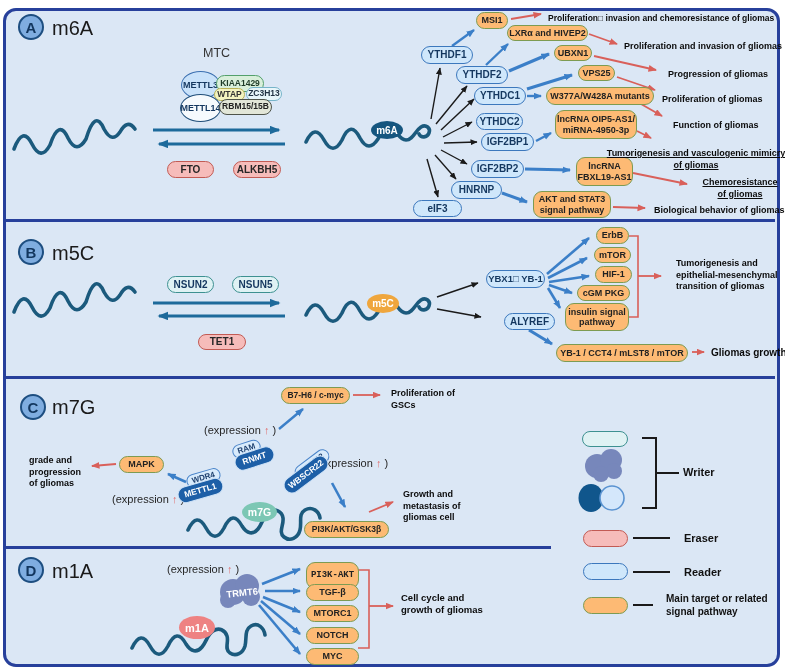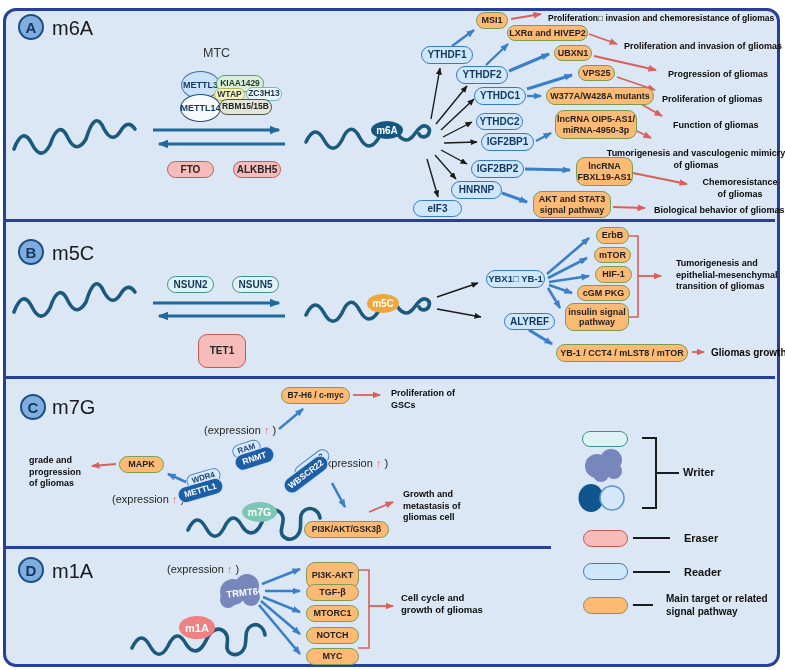--- a/index.html
+++ b/index.html
@@ -25,21 +25,21 @@
   .pgreen{background:#d9efdb;border:1.4px solid #53a06b;color:#1e3a28;font-size:8.5px;}
   .pyellow{background:#f3f3c0;border:1.4px solid #b9b258;color:#333;font-size:8.5px;}
   .pcyanw{background:#e8f6fa;border:1.4px solid #76b4c9;color:#234;font-size:8.5px;}
   .pgray{background:#e2e6d8;border:1.4px solid #4e5349;color:#222;font-size:8.5px;}
   .dpill{background:#1d5fa7;border:1px solid #cfe3f7;color:#fff;font-size:8.5px;}
   .lpill{background:#d8ebfc;border:1.4px solid #4a84c9;color:#1c3f6e;font-size:8px;}
   .oval{position:absolute;border-radius:50%;color:#fff;font-weight:700;
         display:flex;align-items:center;justify-content:center;box-sizing:border-box;}
   .outcome{position:absolute;font-weight:700;font-size:9px;color:#0b0b0b;white-space:pre-line;line-height:1.3;}
   .nowrap{white-space:nowrap;}
-  .ctr{text-align:center;}
+  .ctr{text-align:center;text-decoration:underline;}
   .expr{position:absolute;font-size:11px;color:#262626;white-space:nowrap;}
   .expr .up{color:#e06e6e;font-weight:700;}
   .legtext{position:absolute;font-weight:700;font-size:11px;color:#111;white-space:pre-line;line-height:1.25;}
   .rot{transform-origin:center;}
 </style>
 </head>
 <body>
 
 <div class="page">
   <div class="frame"></div>
@@ -206,21 +206,21 @@
 of gliomas</div>
   <div class="outcome ctr" style="left:698px;top:177px;width:84px;">Chemoresistance
 of gliomas</div>
   <div class="outcome nowrap" style="left:654px;top:205px;">Biological behavior of  gliomas</div>
 
   <div class="plabel" style="left:18px;top:239px;">B</div>
   <div class="ptitle" style="left:52px;top:242px;">m5C</div>
 
   <div class="pill wcyan" style="left:167px;top:276px;width:47px;height:17px;">NSUN2</div>
   <div class="pill wcyan" style="left:232px;top:276px;width:47px;height:17px;">NSUN5</div>
-  <div class="pill eraser" style="left:198px;top:334px;width:48px;height:34px;">TET1</div>
+  <div class="pill eraser" style="left:198px;top:334px;width:48px;height:16px;">TET1</div>
   <div class="oval" style="left:367px;top:294px;width:32px;height:19px;background:#efa63d;font-size:10px;">m5C</div>
 
   <div class="pill reader" style="left:486px;top:270px;width:59px;height:18px;font-size:9.5px;">YBX1□ YB-1</div>
   <div class="pill reader" style="left:488px;top:313px;width:51px;height:17px;margin-left:16px;">ALYREF</div>
 
   <div class="pill target" style="left:596px;top:227px;width:33px;height:17px;">ErbB</div>
   <div class="pill target" style="left:594px;top:247px;width:37px;height:16px;">mTOR</div>
   <div class="pill target" style="left:595px;top:266px;width:37px;height:17px;">HIF-1</div>
   <div class="pill target" style="left:577px;top:285px;width:53px;height:16px;">cGM PKG</div>
   <div class="pill target" style="left:565px;top:303px;width:64px;height:28px;">insulin signal
@@ -274,21 +274,21 @@
 signal pathway</div>
 
   <div class="plabel" style="left:18px;top:557px;">D</div>
   <div class="ptitle" style="left:52px;top:560px;">m1A</div>
 
   <div class="expr" style="left:167px;top:563px;"><span>(expression </span><span class="up">↑</span><span> )</span></div>
 
   <div style="position:absolute;left:221px;top:585px;width:42px;height:14px;color:#fff;font-weight:700;font-size:9.5px;display:flex;align-items:center;justify-content:center;transform:rotate(-6deg);">TRMT6</div>
   <div class="oval" style="left:179px;top:616px;width:36px;height:23px;background:#ee8282;font-size:11px;">m1A</div>
 
-  <div class="pill target" style="left:306px;top:562px;width:53px;height:27px;">PI3K-AKT</div>
+  <div class="pill target" style="left:306px;top:562px;width:53px;height:27px;font-family:Liberation Mono, monospace;">PI3K-AKT</div>
   <div class="pill target" style="left:306px;top:584px;width:53px;height:17px;">TGF-β</div>
   <div class="pill target" style="left:306px;top:605px;width:53px;height:17px;">MTORC1</div>
   <div class="pill target" style="left:306px;top:627px;width:53px;height:17px;">NOTCH</div>
   <div class="pill target" style="left:306px;top:648px;width:53px;height:17px;">MYC</div>
 
   <div class="outcome" style="left:401px;top:592px;width:96px;font-size:9.5px;">Cell cycle and
 growth of  gliomas</div>
 </div>
 
 </body></html>

